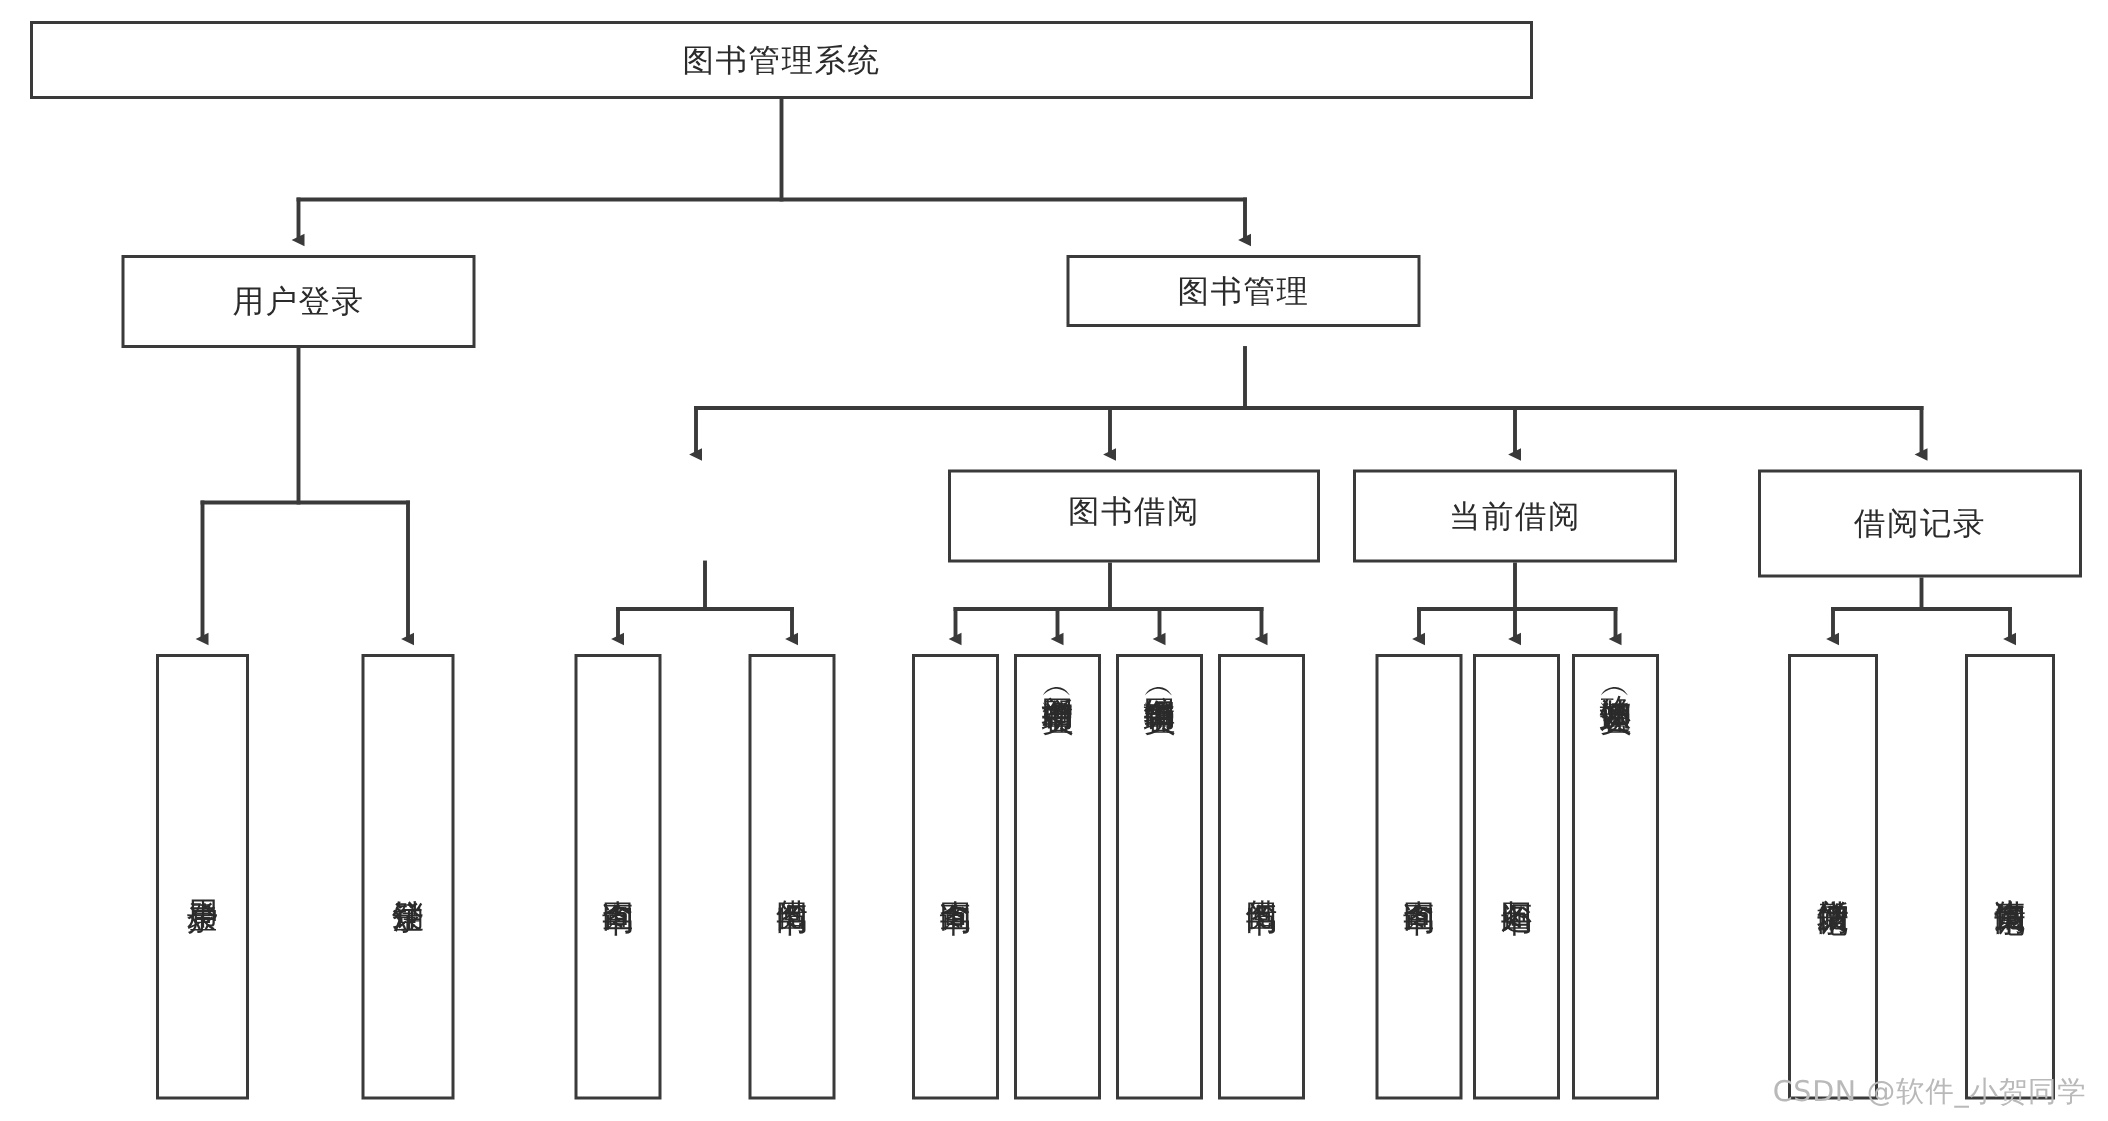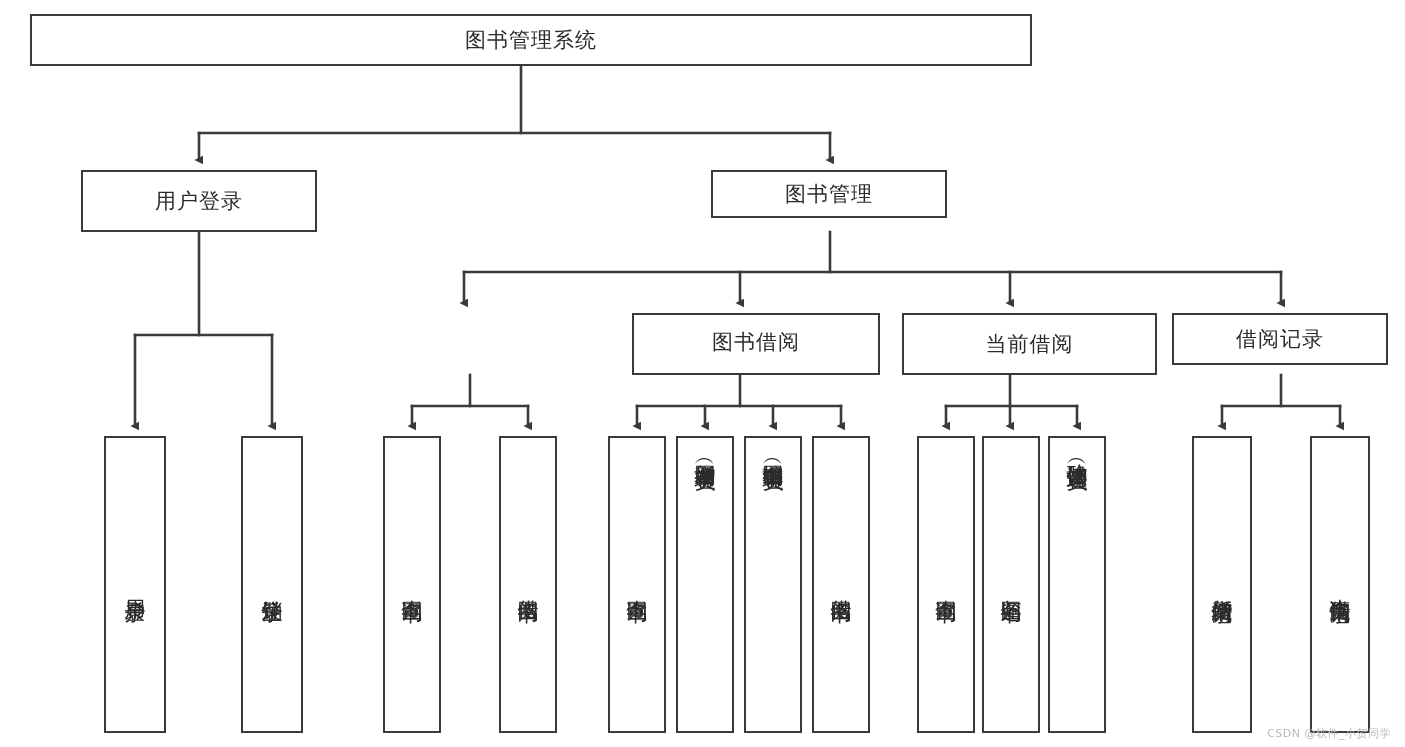--- a/index.html
+++ b/index.html
@@ -49,21 +49,21 @@
     white-space:nowrap;
     text-align:left;
   }
   .node-v.center .vlabel{
     margin-top:auto;margin-bottom:auto;
   }
   .node-v.center{align-items:center;padding-top:0;}
   #watermark{
     position:absolute;
     right:14px;bottom:6px;
-    font-size:11px;
+    font-size:19px;
     color:#b9b9b9;
     letter-spacing:0.5px;
     z-index:5;
     white-space:nowrap;
     pointer-events:none;
     margin-top:44px;
   }
 </style>
 </head>
 <body>
@@ -113,32 +113,32 @@
       <path d="M1010,406 L1010,426" marker-end="url(#arrow)"></path>
       <path d="M1077,406 L1077,426" marker-end="url(#arrow)"></path>
 
       <path d="M1281,375 L1281,406"></path>
       <path d="M1222,406 L1340,406"></path>
       <path d="M1222,406 L1222,426" marker-end="url(#arrow)"></path>
       <path d="M1340,406 L1340,426" marker-end="url(#arrow)"></path>
     </g>
   </svg>
 
-  <div class="node node-h" style="left:20px;top:14px;width:1002px;height:52px;margin-left:10px;">图书管理系统</div>
+  <div class="node node-h" style="left:20px;top:14px;width:1002px;height:52px;">图书管理系统</div>
 
   <div class="node node-h" style="left:81px;top:170px;width:236px;height:62px;">用户登录</div>
 
   <div class="node node-h" style="left:711px;top:170px;width:236px;height:48px;">图书管理</div>
 
 
   <div class="node node-h" style="left:632px;top:313px;width:248px;height:62px;font-family:Liberation Mono, monospace;">图书借阅</div>
 
-  <div class="node node-h" style="left:902px;top:313px;width:255px;height:62px;">当前借阅</div>
+  <div class="node node-h" style="left:902px;top:313px;width:216px;height:62px;">当前借阅</div>
 
-  <div class="node node-h" style="left:1172px;top:313px;width:216px;height:52px;">借阅记录</div>
+  <div class="node node-h" style="left:1172px;top:313px;width:216px;height:72px;">借阅记录</div>
 
   <div class="node node-v center" style="left:104px;top:436px;width:62px;height:297px;">
     <span class="vlabel">用户登录</span>
   </div>
 
   <div class="node node-v center" style="left:241px;top:436px;width:62px;height:297px;">
     <span class="vlabel">注销登录</span>
   </div>
 
   <div class="node node-v center" style="left:383px;top:436px;width:58px;height:297px;">

